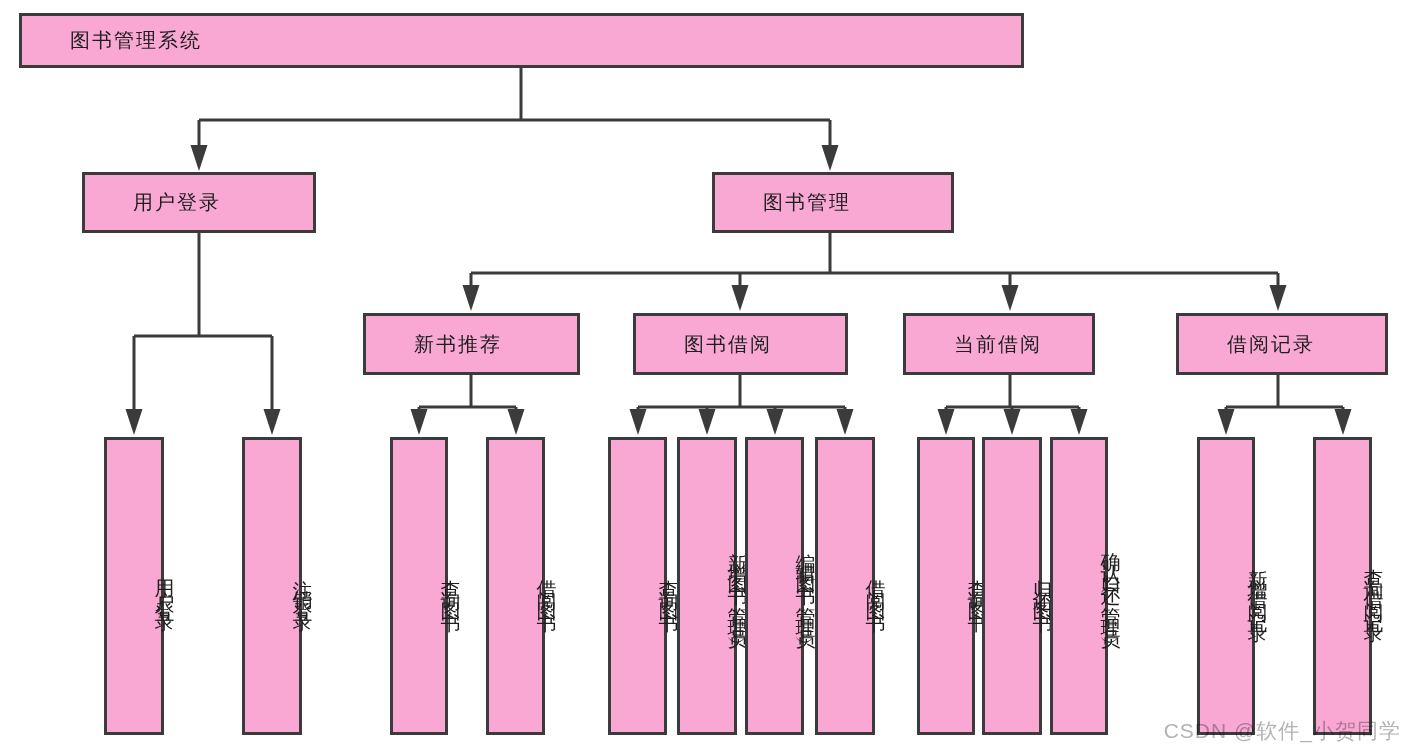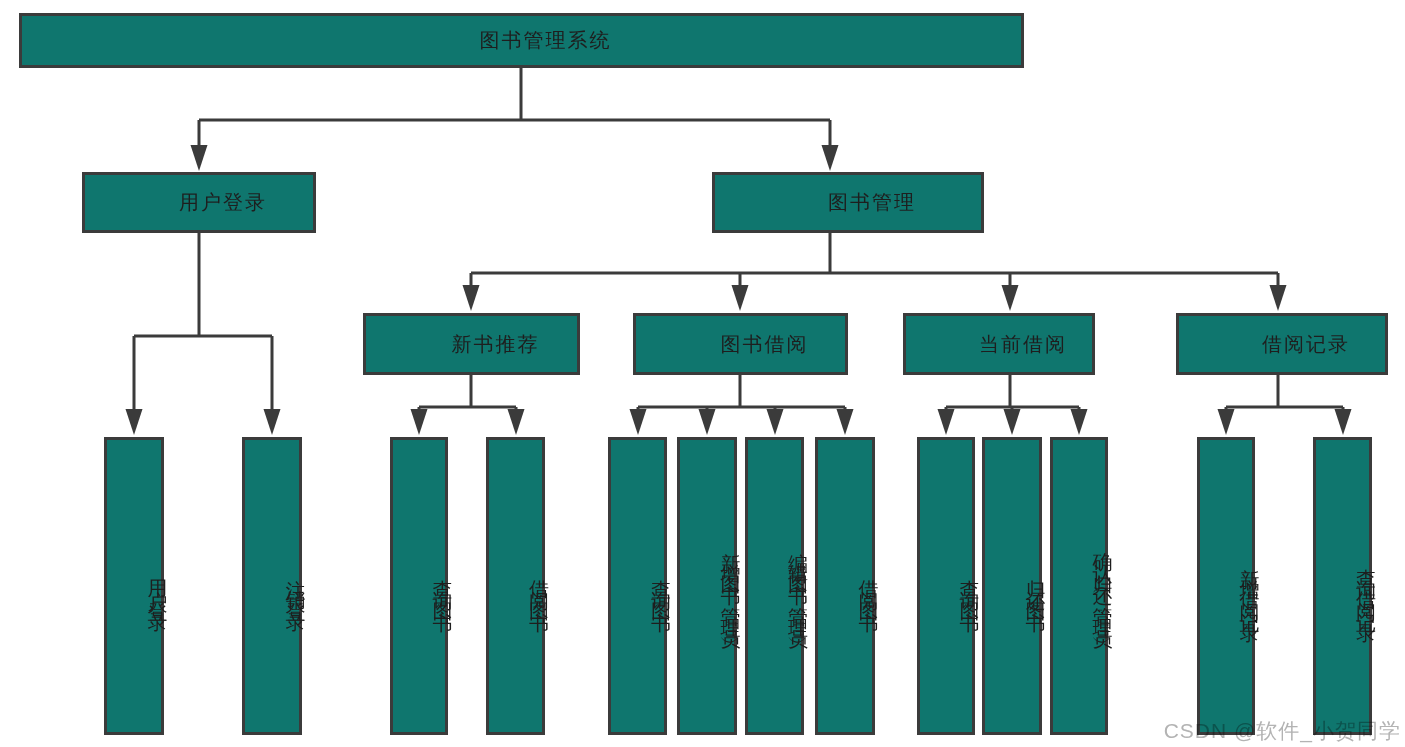--- a/index.html
+++ b/index.html
@@ -13,25 +13,25 @@
   }
   .connectors {
     position: absolute;
     left: 0; top: 0;
     width: 1405px; height: 747px;
     z-index: 1;
   }
   .node {
     position: absolute;
     box-sizing: border-box;
-    background: #0f766e;
+    background: #f9a8d4;
     border: 3px solid #3b3b3b;
     display: flex;
     align-items: center;
-    justify-content: center;
+    justify-content: flex-start;
     color: #1e1e1e;
     z-index: 2;
     padding-left: 48px;
   }
   .hnode span {
     font-size: 20px;
     letter-spacing: 2px;
     white-space: nowrap;
   }
   .vnode span {
@@ -110,21 +110,21 @@
     </g>
   </svg>
 
   <div class="node hnode" style="left:19px; top:13px; width:1005px; height:55px">
     <span>图书管理系统</span>
   </div>
 
   <div class="node hnode" style="left:82px; top:172px; width:234px; height:61px">
     <span>用户登录</span>
   </div>
-  <div class="node hnode" style="left:712px; top:172px; width:272px; height:61px">
+  <div class="node hnode" style="left:712px; top:172px; width:242px; height:61px">
     <span>图书管理</span>
   </div>
 
   <div class="node hnode" style="left:363px; top:313px; width:217px; height:62px">
     <span>新书推荐</span>
   </div>
   <div class="node hnode" style="left:633px; top:313px; width:215px; height:62px">
     <span>图书借阅</span>
   </div>
   <div class="node hnode" style="left:903px; top:313px; width:192px; height:62px">

